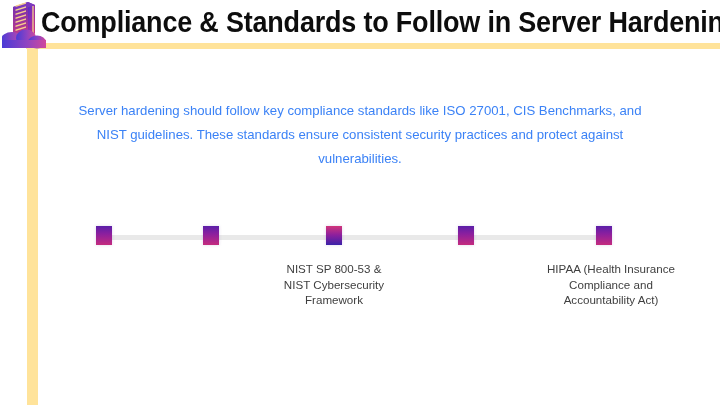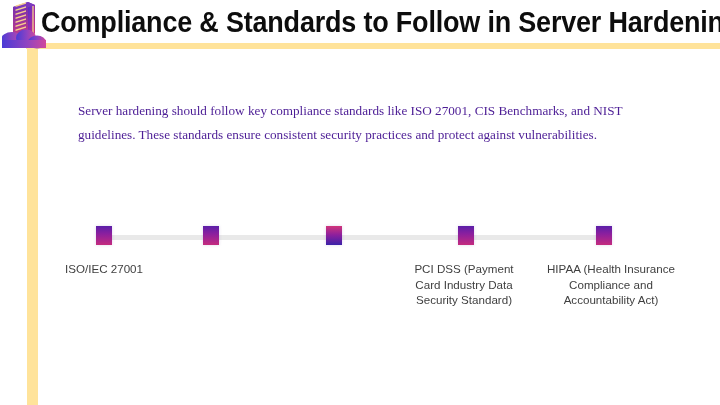--- a/index.html
+++ b/index.html
@@ -81,25 +81,25 @@
     z-index: 6;
   }
   #logo svg { display: block; }
 
   
   #body-copy {
     position: absolute;
     left: 78px;
     top: 99px;
     width: 564px;
-    text-align: left;
-    font-family: Liberation Serif, serif;
+    text-align: center;
+    font-family: Liberation Sans, sans-serif;
     font-size: 13.2px;
     line-height: 24px;
-    color: #4c1d95;
+    color: #3b82f6;
   }
 
   
   #timeline {
     position: absolute;
     left: 0;
     top: 226px;
     width: 720px;
     height: 26px;
   }
@@ -206,18 +206,17 @@
   <div id="timeline">
     <div id="timeline-line"></div>
     <div class="tl-marker grad-down" style="left:96px"></div>
     <div class="tl-marker grad-down" style="left:203px"></div>
     <div class="tl-marker grad-up" style="left:326px"></div>
     <div class="tl-marker grad-down" style="left:458px"></div>
     <div class="tl-marker grad-down" style="left:596px"></div>
   </div>
 
   <div id="labels">
-    <div class="tl-label" style="left:52px;width:104px">ISO/IEC 27001</div>
-    <div class="tl-label" style="left:404px;width:120px">PCI DSS (Payment Card Industry Data Security Standard)</div>
+    <div class="tl-label" style="left:276px;width:116px">NIST SP 800-53 &amp; NIST Cybersecurity Framework</div>
     <div class="tl-label" style="left:538px;width:146px">HIPAA (Health Insurance Compliance and Accountability Act)</div>
   </div>
 
 </div>
 
 </body></html>

